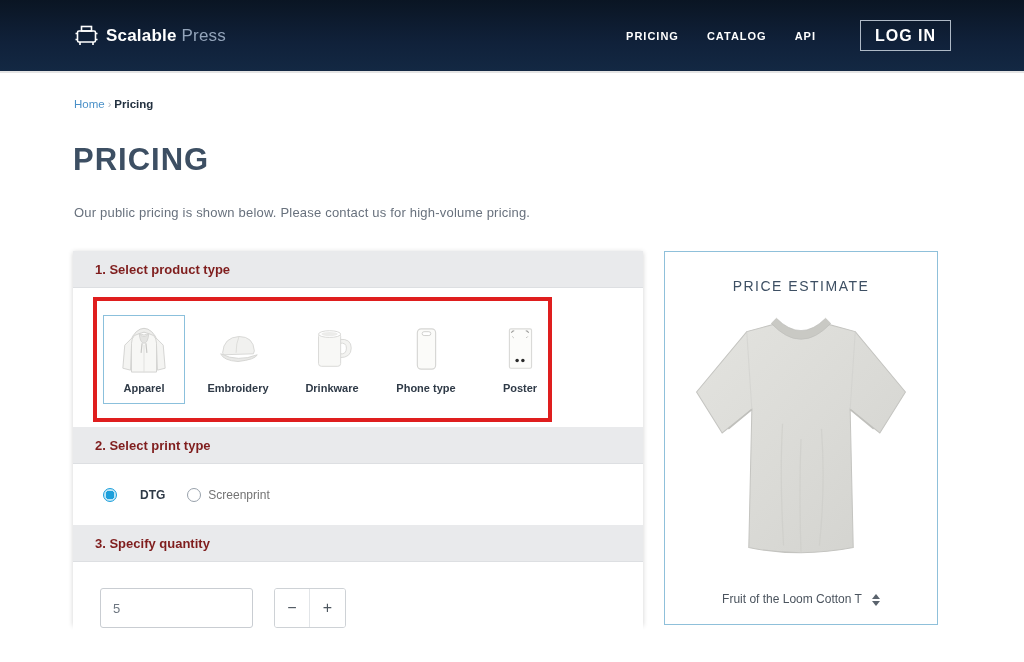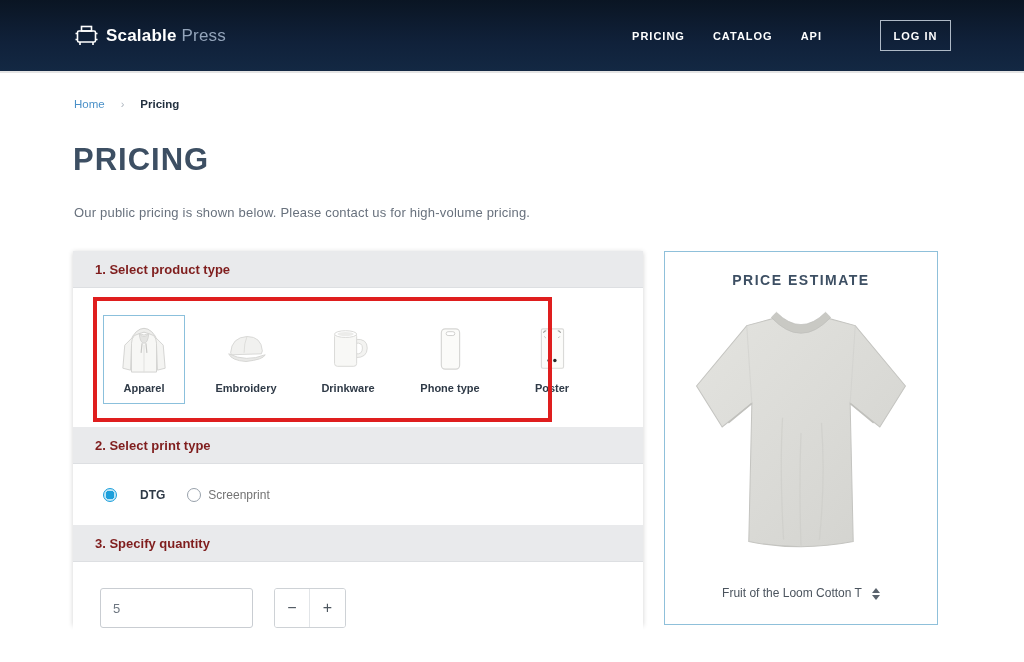--- a/index.html
+++ b/index.html
@@ -13,47 +13,47 @@
     border-bottom:2px solid #e4e4e4;
   }
   .brand { display:flex; align-items:center; gap:6px; cursor:pointer; }
   .brand svg { display:block; }
   .brand-text { font-size:17px; letter-spacing:.2px; }
   .brand-text .bold { color:#ffffff; font-weight:bold; }
   .brand-text .light { color:#93a4ba; font-weight:normal; }
   .top-nav { margin-left:auto; display:flex; align-items:center; gap:28px; }
   .nav-link { color:#ffffff; font-size:11px; font-weight:bold; letter-spacing:1px;
               cursor:pointer; }
-  .login-btn { margin-left:30px; width:71px; height:31px; background:transparent;
-               border:1px solid #aeb9c6; color:#fff; font-size:11px; font-weight:bold;
+  .login-btn { margin-left:16px; width:91px; height:31px; background:transparent;
+               border:1px solid #aeb9c6; color:#fff; font-size:16px; font-weight:bold;
                letter-spacing:1px; cursor:pointer; display:flex; align-items:center;
                justify-content:center; font-family:"Liberation Sans",sans-serif; }
 
   
-  .breadcrumb { padding:25px 0 0 74px; font-size:11.5px; display:flex; gap:16px; align-items:center;}
+  .breadcrumb { padding:25px 0 0 74px; font-size:11.5px; display:flex; gap:3px; align-items:center;}
   .crumb-home { color:#4a90c8; cursor:pointer; }
   .crumb-sep  { color:#aeb6bf; font-size:11px; }
   .crumb-current { color:#22303f; font-weight:bold; }
   .page-title { margin:32px 0 0 73px; font-size:31px; font-weight:bold; color:#3d4f63;
                 letter-spacing:1px; }
   .page-subtitle { margin:27px 0 0 74px; font-size:13px; color:#68717d; letter-spacing:.2px; }
 
   
   .content { position:relative; width:1024px; height:405px; }
   .config-panel {
     position:absolute; left:73px; top:31px; width:570px; height:374px;
     background:#fff; box-shadow:0 1px 5px rgba(0,0,0,.18);
   }
   .section-header {
     height:37px; background:#e9eaec; border-bottom:1px solid #dddfe2;
     display:flex; align-items:center; padding-left:22px;
     font-size:13px; font-weight:bold; color:#7f1d1d;
   }
   .section-body { background:#fff; position:relative; }
-  .products-row { height:139px; display:flex; padding:27px 0 0 30px; gap:20px; }
+  .products-row { height:139px; display:flex; padding:27px 0 0 30px; gap:12px; }
   .product-card { width:82px; height:89px; display:flex; flex-direction:column;
                   align-items:center; justify-content:flex-start; padding-top:8px;
                   border:1px solid transparent; cursor:pointer; background:#fff; }
   .product-card.selected { border:1px solid #8bc0dc; }
   .product-card svg { display:block; }
   .product-label { font-size:11px; font-weight:bold; color:#2f3a47; margin-top:8px; }
   .annotation-box {
     position:absolute; left:20px; top:9px; width:459px; height:125px;
     border:4px solid #df1e1e; pointer-events:none; z-index:5;
   }
@@ -77,21 +77,21 @@
               font-size:16px; color:#4d565f; display:flex; align-items:center;
               justify-content:center; font-family:"Liberation Sans",sans-serif; }
   .step-btn:first-child { border-right:1px solid #e2e5e8; }
 
   
   .estimate-panel {
     position:absolute; left:664px; top:31px; width:274px; height:374px;
     background:#fff; border:1px solid #8fc0da; display:flex; flex-direction:column;
     align-items:center;
   }
-  .estimate-title { margin-top:20px; font-size:14px; font-weight:bold; color:#3d4f63;
+  .estimate-title { margin-top:26px; font-size:14px; font-weight:normal; color:#3d4f63;
                     letter-spacing:1.5px; }
   .tee-wrap { margin-top:12px; }
   .product-select { margin-top:24px; display:flex; align-items:flex-end; gap:10px;
                     cursor:pointer; }
   .select-value { font-size:12px; color:#4b545e; }
   .select-arrows { display:flex; flex-direction:column; gap:2px; }
   .tri-up    { width:0; height:0; border-left:4px solid transparent; border-right:4px solid transparent;
                border-bottom:5px solid #5a636d; }
   .tri-down  { width:0; height:0; border-left:4px solid transparent; border-right:4px solid transparent;
                border-top:5px solid #5a636d; }

